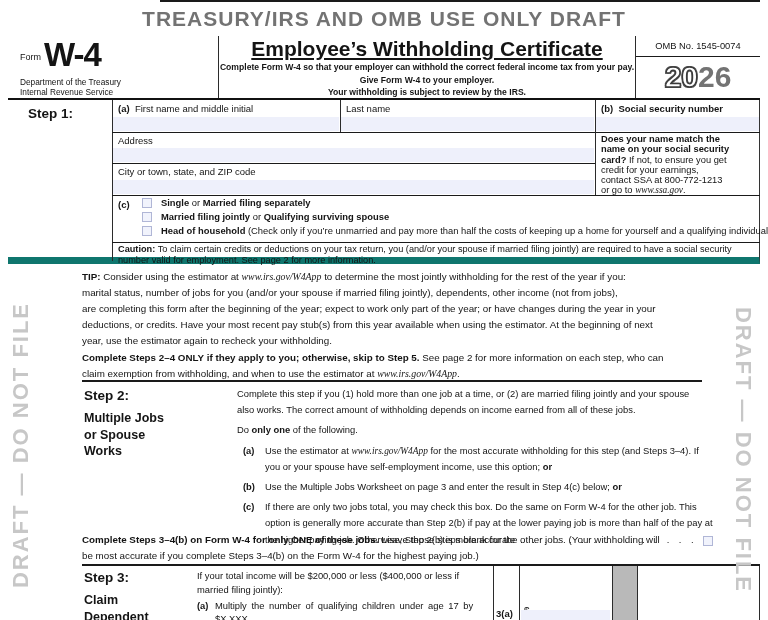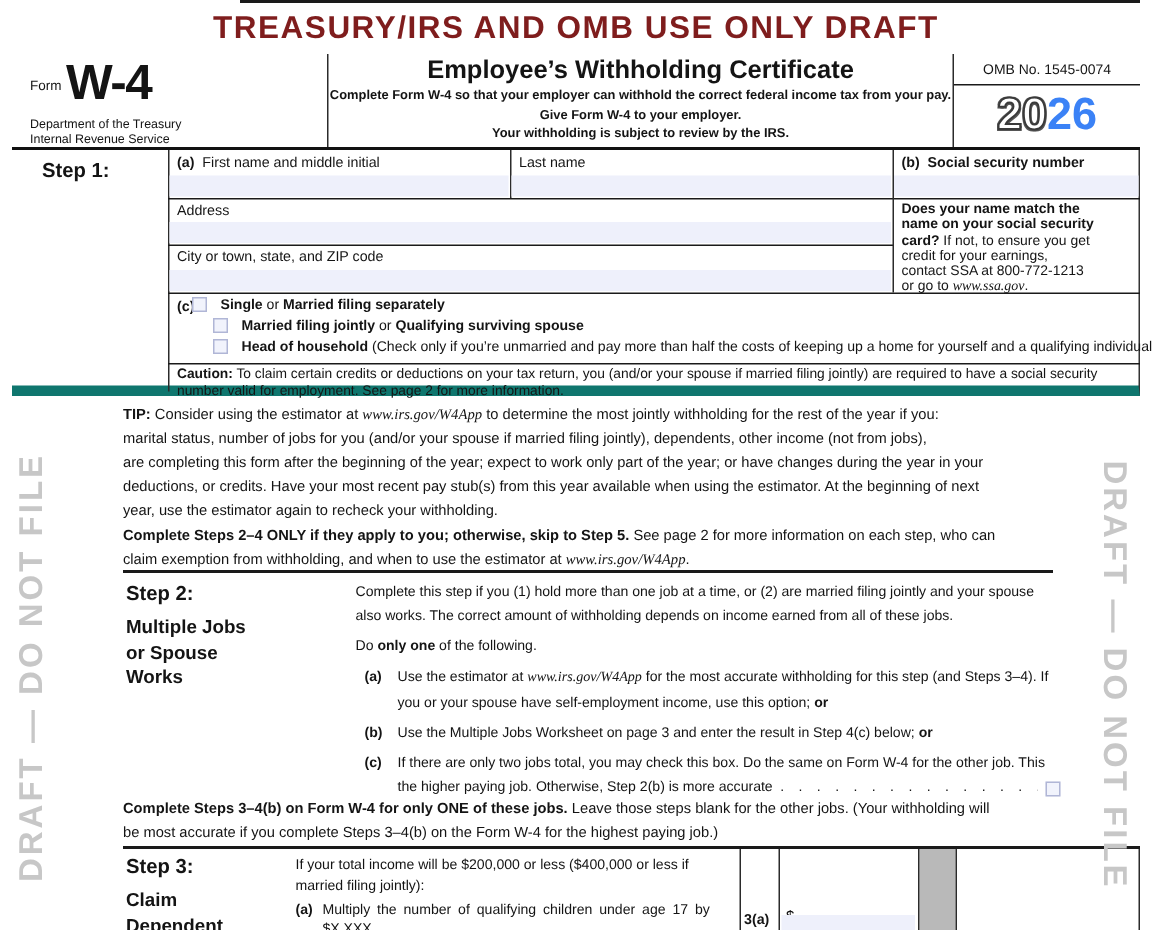--- a/index.html
+++ b/index.html
@@ -7,39 +7,39 @@
         font-family:"Liberation Sans","DejaVu Sans",sans-serif;color:#141414;}
   .abs{position:absolute;}
   .bb{font-weight:bold;}
   .ii{font-style:italic;font-family:Liberation Serif, serif;}
   .ln{white-space:pre;}
   .preline{white-space:pre-line;}
   .hline{position:absolute;background:#1a1a1a;}
   .vline{position:absolute;background:#2b2b2b;width:1px;}
   
   .wm-top{left:0;right:0;top:7px;text-align:center;font-size:21px;font-weight:bold;
-          color:#7f1d1d;letter-spacing:1px;}
+          color:#737373;letter-spacing:1px;}
   .wm-side{width:320px;height:28px;text-align:center;font-size:22px;font-weight:bold;
            color:#c7c7c7;letter-spacing:2px;}
   .wm-left{left:-138px;top:431px;transform:rotate(-90deg);}
   .wm-right{left:582px;top:436px;transform:rotate(90deg);}
   
   .hdr{left:8px;top:36px;width:752px;height:64px;border-bottom:2.5px solid #111;box-sizing:border-box;}
   .hdr-form-word{left:12px;top:16px;font-size:9px;}
   .hdr-form-num{left:36px;top:0px;font-size:33px;font-weight:bold;letter-spacing:-1px;}
   .hdr-dept{left:12px;top:42px;font-size:8.3px;line-height:9.8px;}
   .hdr-center{left:211px;top:0;width:416px;height:62px;display:flex;flex-direction:column;align-items:center;}
-  .hdr-title{font-size:17px;font-weight:bold;margin-top:1px;}
+  .hdr-title{font-size:21px;font-weight:bold;margin-top:1px;text-decoration:underline;}
   .hdr-sub{font-size:8.6px;font-weight:bold;line-height:12.6px;text-align:center;}
   .hdr-right{left:628px;top:0;width:124px;height:62px;}
   .omb{width:100%;text-align:center;font-size:9.3px;padding-top:5px;}
   .year{position:absolute;top:24px;width:100%;text-align:center;font-size:30px;font-weight:bold;}
   .yr-out{color:#fff;-webkit-text-stroke:1.3px #3a3a3a;
           text-shadow:-1px -1px 0 #555,1px -1px 0 #555,-1px 1px 0 #555,1px 1px 0 #555;}
-  .yr-solid{color:#3b82f6;}
+  .yr-solid{color:#737373;}
   
   .s1{left:8px;top:100px;width:752px;height:164px;border-bottom:7px solid #0f766e;
       border-right:1px solid #333;box-sizing:border-box;}
   .step-big{font-size:13.5px;font-weight:bold;}
   .step-sub{font-size:12.5px;font-weight:bold;line-height:19px;}
   .cell-label{font-size:9.5px;}
   .field{position:absolute;background:#eef0fb;}
   .ssa{font-size:9.3px;line-height:10.3px;}
   .cbx{display:inline-block;width:10px;height:10px;border:1px solid #b0b6d6;background:#f1f3fc;
        box-sizing:border-box;}
@@ -129,21 +129,21 @@
     <div class="abs ssa" style="left:593px;top:34px;width:156px;">
         <div class="ln"><span class="bb">Does your name match the</span></div>
         <div class="ln"><span class="bb">name on your social security</span></div>
         <div class="ln"><span class="bb">card?</span><span> If not, to ensure you get</span></div>
         <div class="ln"><span>credit for your earnings,</span></div>
         <div class="ln"><span>contact SSA at 800-772-1213</span></div>
         <div class="ln"><span>or go to </span><span class="ii">www.ssa.gov</span><span>.</span></div>
       </div>
 
     <div class="abs bb" style="left:110px;top:99px;font-size:9.5px;">(c)</div>
-    <div class="cbxrow" style="left:120px;top:97px;">
+    <div class="cbxrow" style="left:134px;top:97px;">
       <span class="cbx"></span>
       <span class="lab">
           <div class="ln"><span class="bb">Single</span><span> or </span><span class="bb">Married filing separately</span></div>
         </span>
     </div>
     <div class="cbxrow" style="left:134px;top:111px;">
       <span class="cbx"></span>
       <span class="lab">
           <div class="ln"><span class="bb">Married filing jointly</span><span> or </span><span class="bb">Qualifying surviving spouse</span></div>
         </span>
@@ -199,20 +199,21 @@
       <span class="mk">(b)</span>
       <div class="itext">
           <div class="ln"><span>Use the Multiple Jobs Worksheet on page 3 and enter the result in Step 4(c) below; </span><span class="bb">or</span></div>
         </div>
     </div>
     <div class="item">
       <span class="mk">(c)</span>
       <div class="itext">
         <div>
             <div class="ln"><span>If there are only two jobs total, you may check this box. Do the same on Form W-4 for the other job. This</span></div>
+            <div class="ln"><span>option is generally more accurate than Step 2(b) if pay at the lower paying job is more than half of the pay at</span></div>
           </div>
         <div class="cline">
           <span>the higher paying job. Otherwise, Step 2(b) is more accurate</span>
           <span class="dots">. . . . . . . . . . . . . . . .</span>
           <span class="cbx"></span>
         </div>
       </div>
     </div>
   </div>
 

